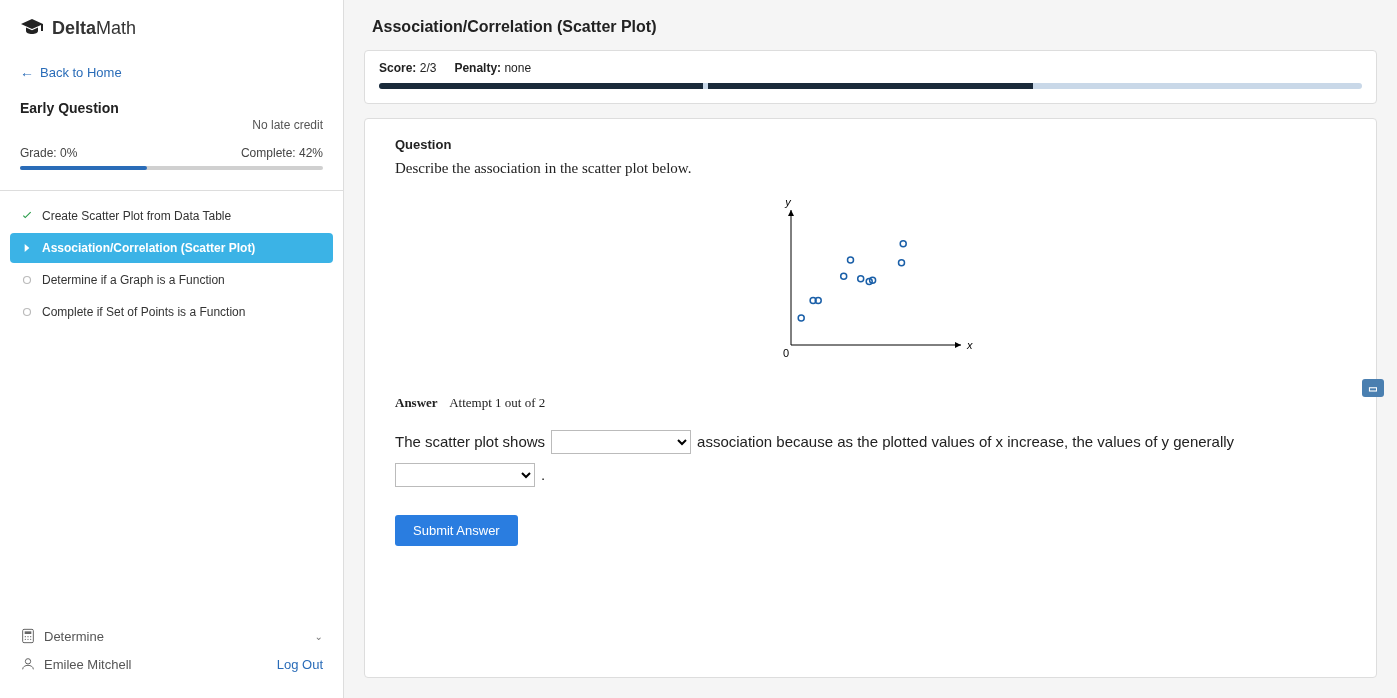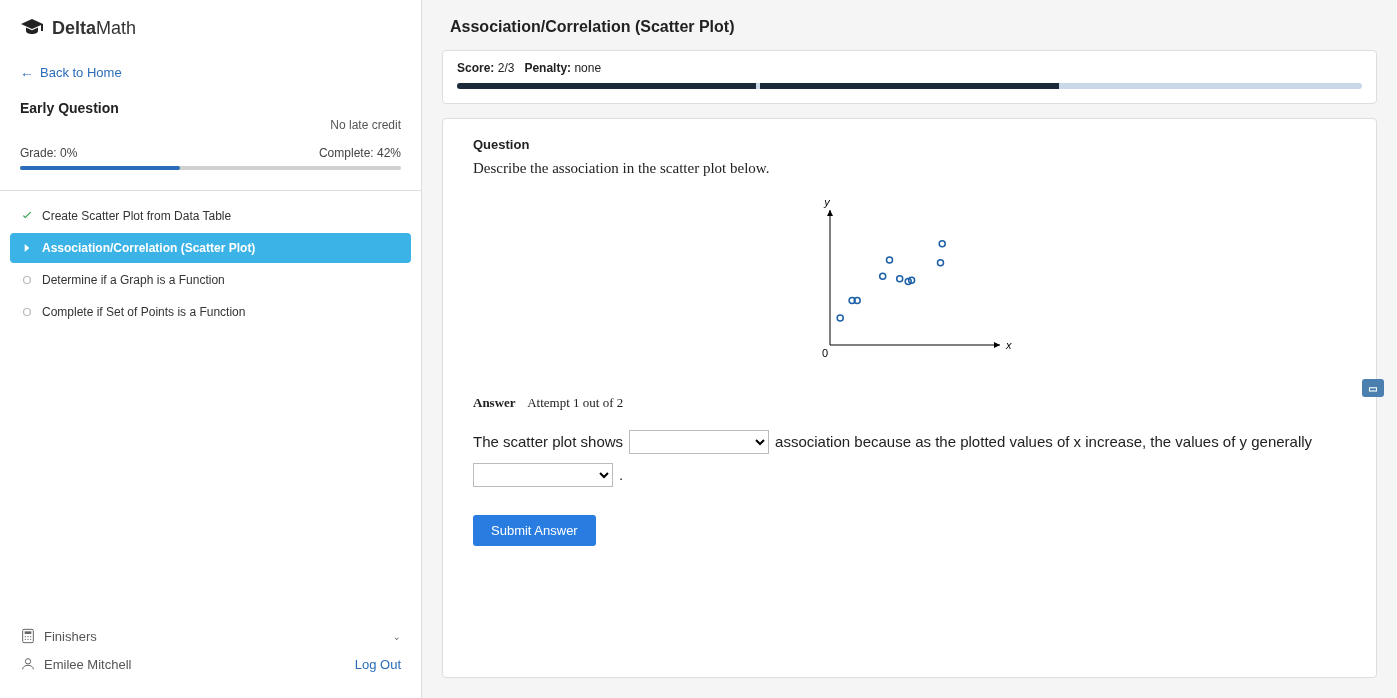--- a/index.html
+++ b/index.html
@@ -1,17 +1,17 @@
 <!DOCTYPE html>
 <html><head>
 <meta charset="utf-8">
 <style>
 * { margin:0; padding:0; box-sizing:border-box; font-family: Arial, Helvetica, sans-serif; }
 body { background:#f5f5f5; width:1397px; height:698px; overflow:hidden; display:flex; }
-.sidebar { width:422px; background:#fff; border-right:1px solid #ddd; display:flex; flex-direction:column; }
+.sidebar { width:344px; background:#fff; border-right:1px solid #ddd; display:flex; flex-direction:column; }
 .logo-row { display:flex; align-items:center; gap:8px; padding:16px 20px 14px; }
 .logo-row svg { width:24px; height:24px; }
 .logo-text { font-size:18px; font-weight:400; color:#333; }
 .logo-text b { font-weight:700; }
 .back-row { padding:10px 20px; font-size:13px; color:#2a6cb8; cursor:pointer; display:flex; align-items:center; gap:6px; }
 .back-row .arrow { font-size:14px; }
 .section-title { padding:10px 20px 2px; font-weight:700; font-size:14px; color:#222; }
 .subtext { padding:0 20px 10px; font-size:12px; color:#555;text-align:right; }
 .grade-row { display:flex; justify-content:space-between; padding:4px 20px 6px; font-size:12px; color:#444; }
 .progress-bar { height:4px; margin:0 20px 14px; background:#d0d0d0; border-radius:2px; position:relative; }
@@ -23,21 +23,21 @@
 .task-icon { width:14px; height:14px; flex-shrink:0; display:flex; align-items:center; justify-content:center; }
 .footer { margin-top:auto; padding:12px 20px 20px; }
 .foot-row { display:flex; align-items:center; justify-content:space-between; padding:6px 0; font-size:13px; color:#555; }
 .foot-left { display:flex; align-items:center; gap:8px; }
 .foot-icon { width:16px; height:16px; }
 .logout { color:#2a6cb8; cursor:pointer; }
 
 .main { flex:1; display:flex; flex-direction:column; padding:0 20px 20px; }
 .main-title { font-weight:700; font-size:16px; color:#222; padding:18px 8px 14px; }
 .score-card { background:#fff; border:1px solid #ddd; border-radius:4px; padding:10px 14px 14px; margin-bottom:14px; }
-.score-text { font-size:12px; color:#222; display:flex; gap:10px; margin-bottom:8px; }
+.score-text { font-size:12px; color:#222; display:flex; gap:18px; margin-bottom:8px; }
 .score-text b { font-weight:700; }
 .score-bar { height:6px; background:#c9d8e8; border-radius:3px; position:relative; overflow:hidden; }
 .score-bar .seg { position:absolute; top:0; height:100%; }
 .question-card { background:#fff; border:1px solid #ddd; border-radius:4px; padding:18px 30px 24px; flex:1; position:relative; }
 .q-label { font-weight:700; font-size:13px; color:#222; margin-bottom:8px; }
 .q-prompt { font-size:15px; color:#222; margin-bottom:18px; font-family:Georgia,serif; }
 .plot-wrap { display:flex; justify-content:center; margin-bottom:30px; }
 .ans-row { font-size:13px; color:#222; margin-bottom:14px; }
 .ans-row b { font-weight:700; font-family:Georgia,serif; }
 .ans-row .attempt { font-family:Georgia,serif; margin-left:8px; }
@@ -116,21 +116,21 @@
         <svg class="foot-icon" viewBox="0 0 24 24">
             <rect x="4" y="2" width="16" height="20" rx="2" fill="none" stroke="#666" stroke-width="1.5"></rect>
             <rect x="7" y="5" width="10" height="4" fill="#666"></rect>
             <circle cx="8" cy="13" r="1" fill="#666"></circle>
             <circle cx="12" cy="13" r="1" fill="#666"></circle>
             <circle cx="16" cy="13" r="1" fill="#666"></circle>
             <circle cx="8" cy="17" r="1" fill="#666"></circle>
             <circle cx="12" cy="17" r="1" fill="#666"></circle>
             <circle cx="16" cy="17" r="1" fill="#666"></circle>
           </svg>
-        <span>Finishers</span>
+        <span>Determine</span>
       </div>
       <span class="chev">⌄</span>
     </div>
     <div class="foot-row">
       <div class="foot-left">
         <svg class="foot-icon" viewBox="0 0 24 24">
             <circle cx="12" cy="8" r="4" fill="none" stroke="#666" stroke-width="1.5"></circle>
             <path d="M4 20c0-4 4-6 8-6s8 2 8 6" fill="none" stroke="#666" stroke-width="1.5"></path>
           </svg>
         <span>Emilee Mitchell</span>

